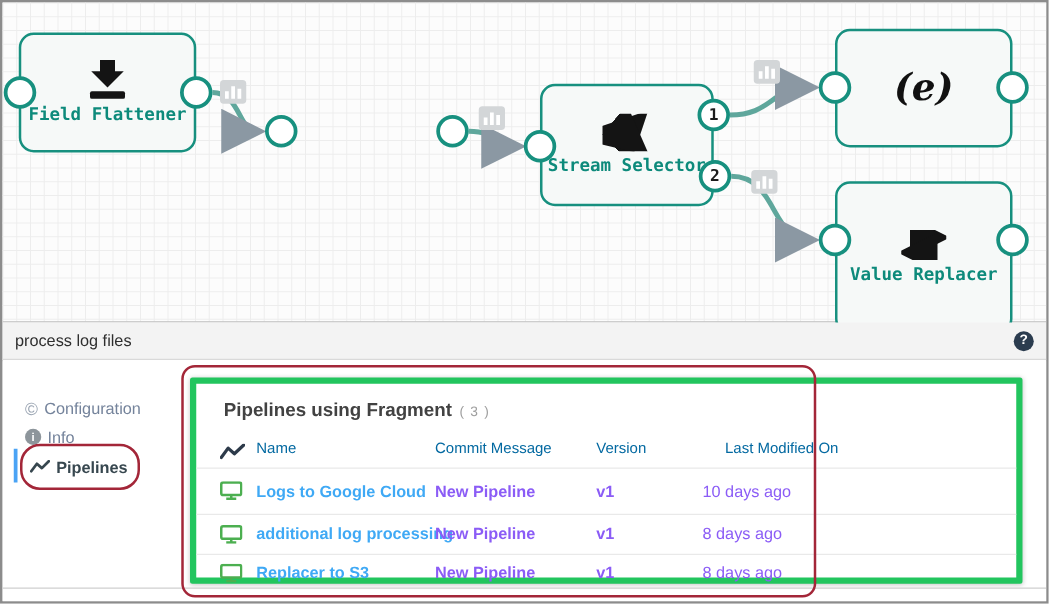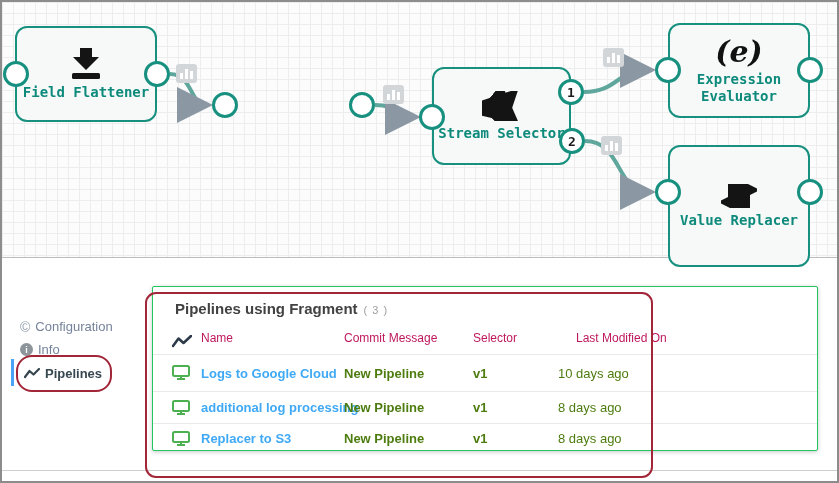--- a/index.html
+++ b/index.html
@@ -43,30 +43,30 @@
         font-size:13px;color:#74839b;white-space:nowrap;}
   .side-item.active{color:#37474f;font-weight:bold;}
   .cfg-glyph{font-size:14px;color:#96a1af;line-height:1;}
   .info-glyph{width:13px;height:13px;border-radius:50%;background:#8d959b;color:#fff;
         font-size:9px;font-weight:bold;display:flex;align-items:center;justify-content:center;}
   .active-bar{position:absolute;left:9px;top:357px;width:3px;height:27px;background:#4aa3f5;}
   .annot{position:absolute;border:2px solid #a32638;background:transparent;z-index:9;pointer-events:none;}
   #annot-tab{left:14px;top:353px;width:92px;height:33px;border-radius:16px;}
   #annot-card{left:143px;top:290px;width:504px;height:182px;border-radius:11px;}
 
-  #card{position:absolute;left:150px;top:284px;width:666px;height:165px;background:#fff;
-        border:1px solid #22c55e;border-radius:2px;box-sizing:border-box;
+  #card{position:absolute;left:150px;top:300px;width:666px;height:165px;background:#fff;
+        border:5px solid #22c55e;border-radius:2px;box-sizing:border-box;
         box-shadow:0 1px 4px rgba(0,0,0,.22);}
   .card-title{position:absolute;left:22px;top:13px;font-size:15px;font-weight:bold;color:#424242;}
   .card-count{font-size:11px;font-weight:normal;color:#9e9e9e;letter-spacing:1px;margin-left:6px;}
   .thead{position:absolute;left:0;top:44px;width:100%;height:23px;}
-  .thead span{position:absolute;font-size:12px;color:#be185d;}
+  .thead span{position:absolute;font-size:12px;color:#0369a1;}
   .sep{position:absolute;left:0;width:100%;height:1px;background:#e9e9e9;}
   .trow{position:absolute;left:0;width:100%;}
-  .trow span{position:absolute;font-size:13px;color:#4d7c0f;top:50%;transform:translateY(-50%);}
+  .trow span{position:absolute;font-size:13px;color:#8b5cf6;top:50%;transform:translateY(-50%);}
   .cell-icon{left:19px;}
   .col-name{left:48px;}  .col-commit{left:191px;}  .col-version{left:320px;}  .col-date{left:383px;margin-left:40px;}
   .cell-date{left:390px;margin-left:15px;}
   .link{color:#3fa9f5 !important;font-weight:bold;}
   .bold-cell{font-weight:bold;}
   #bottom-line{position:absolute;left:0;top:468px;width:835px;height:1px;background:#cfcfcf;}
 </style>
 </head>
 <body>
 
@@ -134,41 +134,44 @@
         <i style="height:8px"></i>
       </div>
     <div class="badge" style="left:599px;top:134px;">
         <i style="height:6px"></i>
         <i style="height:10px"></i>
         <i style="height:8px"></i>
       </div>
 
     <div class="node" style="left:666px;top:21px;width:142px;height:95px;">
       <div class="icon-expr">(e)</div>
-      <div class="node-label" style="width:118px;">Expression Evaluator</div>
     </div>
     <div class="port" style="left:653px;top:55px;"></div>
     <div class="port" style="left:795px;top:55px;"></div>
 
     <div class="node" style="left:666px;top:143px;width:142px;height:122px;">
       <svg width="36" height="24" viewBox="0 0 36 24">
         <defs>
             <marker id="bk2" markerWidth="8" markerHeight="8" refX="5" refY="4" orient="auto">
               <path d="M0,0 L8,4 L0,8 z" fill="#141414"></path>
             </marker>
           </defs>
         <path d="M9,6 H27" stroke="#141414" stroke-width="4" fill="none" marker-end="url(#bk2)"></path>
         <path d="M27,18 H9" stroke="#141414" stroke-width="4" fill="none" marker-end="url(#bk2)"></path>
       </svg>
       <div class="node-label">Value Replacer</div>
     </div>
     <div class="port" style="left:653px;top:177px;"></div>
     <div class="port" style="left:795px;top:177px;"></div>
   </div>
 
+  <div id="panel-header">
+    <span>process log files</span>
+    <span class="help-icon">?</span>
+  </div>
 
   <div id="panel-body"></div>
 
   <div class="side-item" style="top:317px;">
     <span class="cfg-glyph">©</span>
     <span>Configuration</span>
   </div>
   <div class="side-item" style="top:340px;">
     <span class="info-glyph">i</span>
     <span>Info</span>
@@ -184,21 +187,21 @@
   <div id="card">
     <div class="card-title">
       <span>Pipelines using Fragment</span><span class="card-count">( 3 )</span>
     </div>
     <div class="thead">
       <svg class="cell-icon" style="position:absolute;left:19px;top:4px;" width="20" height="13" viewBox="0 0 20 13">
         <polyline points="1,11 6.5,3.5 11.5,8 19,1" fill="none" stroke="#2d3a4a" stroke-width="2.6" stroke-linecap="round" stroke-linejoin="round"></polyline>
       </svg>
       <span class="col-name">Name</span>
       <span class="col-commit">Commit Message</span>
-      <span class="col-version">Selector</span>
+      <span class="col-version">Version</span>
       <span class="col-date">Last Modified On</span>
     </div>
     <div class="sep" style="top:67px;"></div>
     <div class="sep" style="top:104px;"></div>
     <div class="sep" style="top:136px;"></div>
 
     <div class="trow" style="top:67px;height:37px;">
       <svg class="cell-icon" style="position:absolute;left:19px;top:11px;" width="18" height="15" viewBox="0 0 18 15">
         <rect x="1" y="1" width="16" height="10" rx="1.5" fill="none" stroke="#4caf50" stroke-width="2"></rect>
         <path d="M9,11 L9,13 M5,14 H13" stroke="#4caf50" stroke-width="2"></path>

